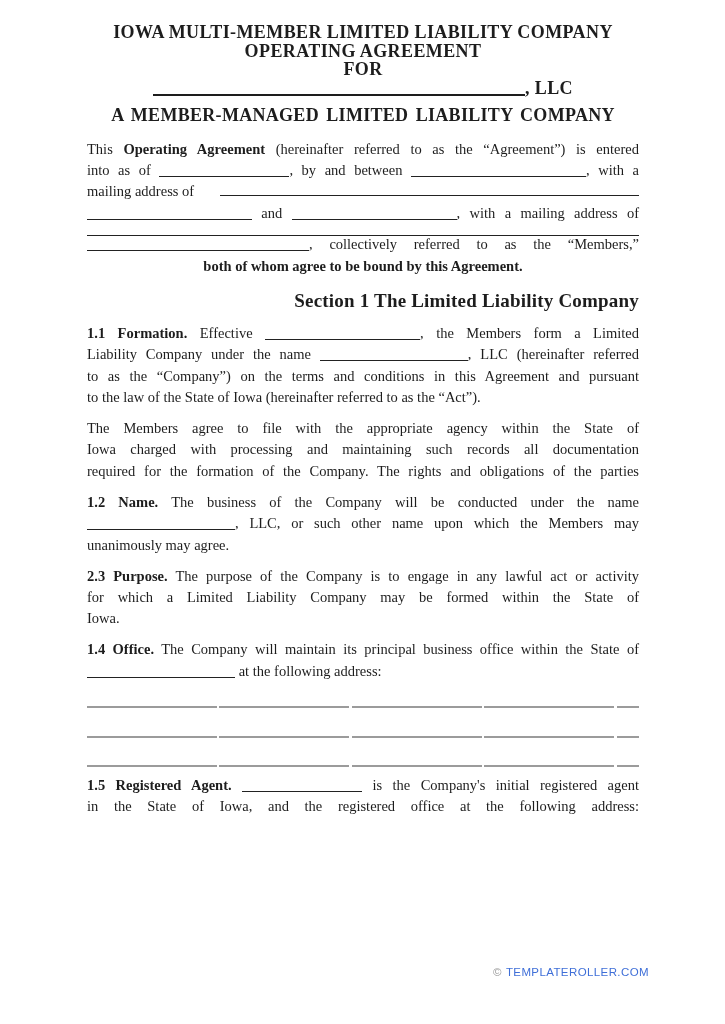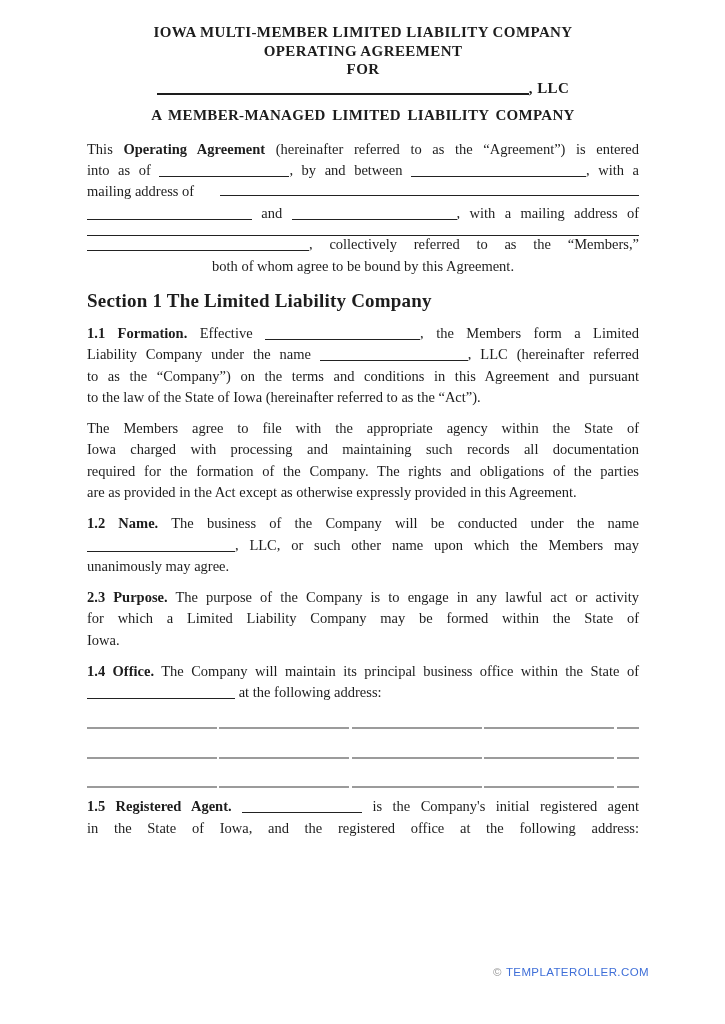--- a/index.html
+++ b/index.html
@@ -15,21 +15,21 @@
     box-sizing: border-box;
     padding: 23px 86px 0 87px;
     font-family: "Liberation Serif", serif;
     color: #1d1d1d;
     overflow: hidden;
   }
   
   .doc-header {
     text-align: center;
     font-weight: bold;
-    font-size: 15px;
+    font-size: 18px;
     line-height: 18.7px;
     letter-spacing: 0.4px;
   }
   .name-line { white-space: nowrap; }
   .h-blank {
     display: inline-block;
     width: 372px;
     border-bottom: 2px solid #1d1d1d;
     height: 12px;
     margin-bottom: -2px;
@@ -44,34 +44,34 @@
     margin-top: 14px;
     font-size: 14.5px;
     line-height: 21.4px;
   }
   .para { margin: 0 0 9.5px 0; }
   .line {
     text-align: justify;
     text-align-last: justify;
   }
   .line.left   { text-align: center;   text-align-last: left; }
-  .line.center { text-align-last: center; }
+  .line.center { text-align-last: center; font-weight: bold; }
   .line.fill   { display: flex; align-items: baseline; gap: 22px; }
   .b { font-weight: bold; }
   .blank {
     display: inline-block;
     border-bottom: 1.5px solid #222222;
     height: 11px;
     margin-bottom: -2px;
   }
   .line.fill .blank.grow { flex: 1 1 auto; }
   .sec-heading {
     font-size: 19px;
     font-weight: bold;
-    text-align: left;
+    text-align: right;
     line-height: 25px;
     margin: 11px 0 10px 0;
     letter-spacing: 0.2px;
   }
   
   .addr-block { margin: 24px 0 8px 0; }
   .addr-line {
     height: 2px;
     margin-top: 27.5px;
     background: repeating-linear-gradient(90deg,
@@ -127,21 +127,20 @@
       <div class="para">
         <div class="line"><span class="b">1.1 Formation.</span><span> Effective </span><span class="blank" style="width: 155px;"></span><span>, the Members form a Limited</span></div>
         <div class="line"><span>Liability Company under the name </span><span class="blank" style="width: 148px;"></span><span>, LLC (hereinafter referred</span></div>
         <div class="line"><span>to as the “Company”) on the terms and conditions in this Agreement and pursuant</span></div>
         <div class="line left"><span>to the law of the State of Iowa (hereinafter referred to as the “Act”).</span></div>
       </div>
       <div class="para">
         <div class="line"><span>The Members agree to file with the appropriate agency within the State of</span></div>
         <div class="line"><span>Iowa charged with processing and maintaining such records all documentation</span></div>
         <div class="line"><span>required for the formation of the Company. The rights and obligations of the parties</span></div>
-        <div class="line left"><span>are as provided in the Act except as otherwise expressly provided in this Agreement.</span></div>
       </div>
       <div class="para">
         <div class="line"><span class="b">1.2 Name.</span><span> The business of the Company will be conducted under the name</span></div>
         <div class="line"><span class="blank" style="width: 148px;"></span><span>, LLC, or such other name upon which the Members may</span></div>
         <div class="line left"><span>unanimously may agree.</span></div>
       </div>
       <div class="para">
         <div class="line"><span class="b">2.3 Purpose.</span><span> The purpose of the Company is to engage in any lawful act or activity</span></div>
         <div class="line"><span>for which a Limited Liability Company may be formed within the State of</span></div>
         <div class="line left"><span>Iowa.</span></div>

